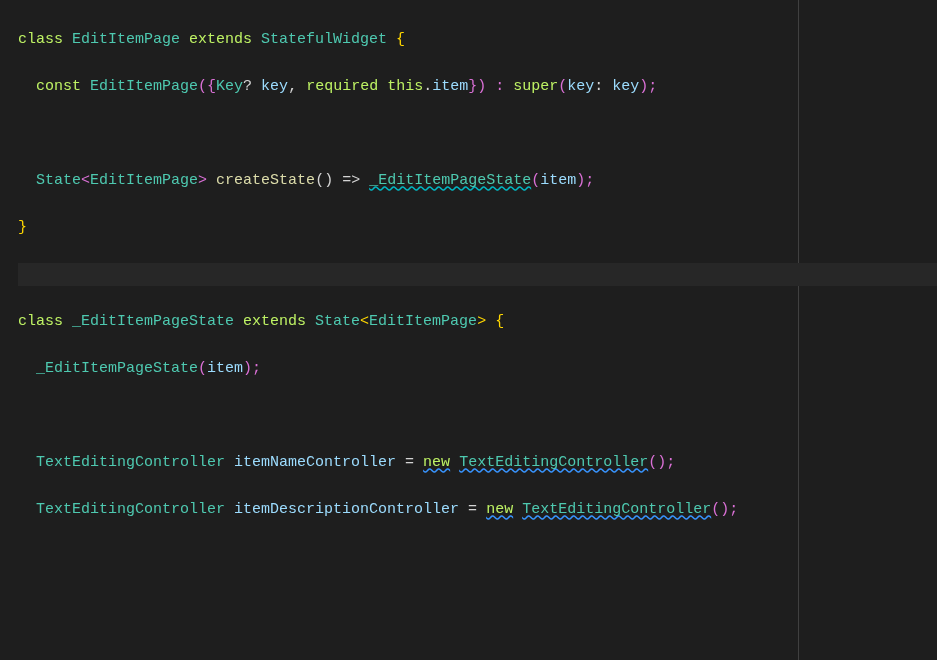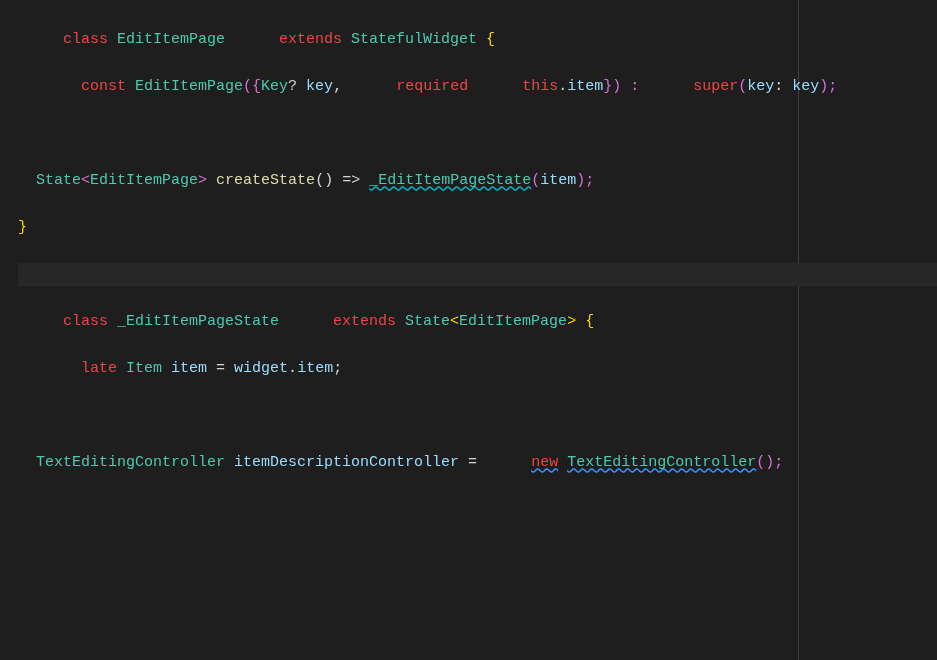--- a/index.html
+++ b/index.html
@@ -23,21 +23,21 @@
     position: absolute;
     left: 798px;
     top: 0;
     bottom: 0;
     width: 1px;
     background: #404040;
   }
   .line { display: block; min-height: 23.5px; }
   .cursor-line { background: #272727; position: relative; }
   
-  .kw-blue { color: #ef4444; margin-left: 45px; }      
+  .kw-blue { color: #bef264; }      
   .type { color: #4ec9b0; }
   .fn { color: #dcdcaa; text-align: center; }             
   .prop { color: #9cdcfe; }
   .brace-y { color: #da70d6; }        
   .brace-g { color: #ffd700; }        
   .squiggle-cyan {
     text-decoration: underline wavy #00b7c3;
     text-decoration-skip-ink: none;
     text-underline-offset: 2px;
   }
@@ -53,22 +53,23 @@
 <div class="ruler"></div>
 
 <div class="editor-area">
 <span class="line"><span class="kw-blue">class </span><span class="type">EditItemPage</span><span class="kw-blue"> extends </span><span class="type">StatefulWidget</span><span class="brace-g"> {</span></span>
 <span class="line"><span>  </span><span class="kw-blue">const </span><span class="type">EditItemPage</span><span class="brace-y">({</span><span class="type">Key</span><span>? </span><span class="prop">key</span><span>, </span><span class="kw-blue">required </span><span class="kw-blue">this</span><span>.</span><span class="prop">item</span><span class="brace-y">}) : </span><span class="kw-blue">super</span><span class="brace-y">(</span><span class="prop">key</span><span>: </span><span class="prop">key</span><span class="brace-y">);</span></span>
 <span class="line"><span></span></span>
 <span class="line"><span>  </span><span class="type">State</span><span class="brace-y">&lt;</span><span class="type">EditItemPage</span><span class="brace-y">&gt; </span><span class="fn">createState</span><span>() =&gt; </span><span class="type squiggle-cyan">_EditItemPageState</span><span class="brace-y">(</span><span class="prop">item</span><span class="brace-y">);</span></span>
 <span class="line"><span class="brace-g">}</span></span>
 <span class="line cursor-line"><span></span></span>
 <span class="line"><span class="kw-blue">class </span><span class="type">_EditItemPageState</span><span class="kw-blue"> extends </span><span class="type">State</span><span class="brace-g">&lt;</span><span class="type">EditItemPage</span><span class="brace-g">&gt;</span><span class="brace-g"> {</span></span>
-<span class="line"><span>  </span><span class="kw-blue">late </span><span class="type">Item</span><span> </span><span class="prop">item</span><span> = </span><span class="prop">widget</span><span>.</span><span class="prop">item</span><span>;</span></span>
+<span class="line"><span>  </span><span class="type">_EditItemPageState</span><span class="brace-y">(</span><span class="prop">item</span><span class="brace-y">);</span></span>
 <span class="line"><span></span></span>
+<span class="line"><span>  </span><span class="type">TextEditingController</span><span> </span><span class="prop">itemNameController</span><span> = </span><span class="kw-blue squiggle-blue">new</span><span> </span><span class="type squiggle-blue">TextEditingController</span><span class="brace-y">();</span></span>
 <span class="line"><span>  </span><span class="type">TextEditingController</span><span> </span><span class="prop">itemDescriptionController</span><span> = </span><span class="kw-blue squiggle-blue">new</span><span> </span><span class="type squiggle-blue">TextEditingController</span><span class="brace-y">();</span></span>
 
 
 
 
 
 
 
 
 

